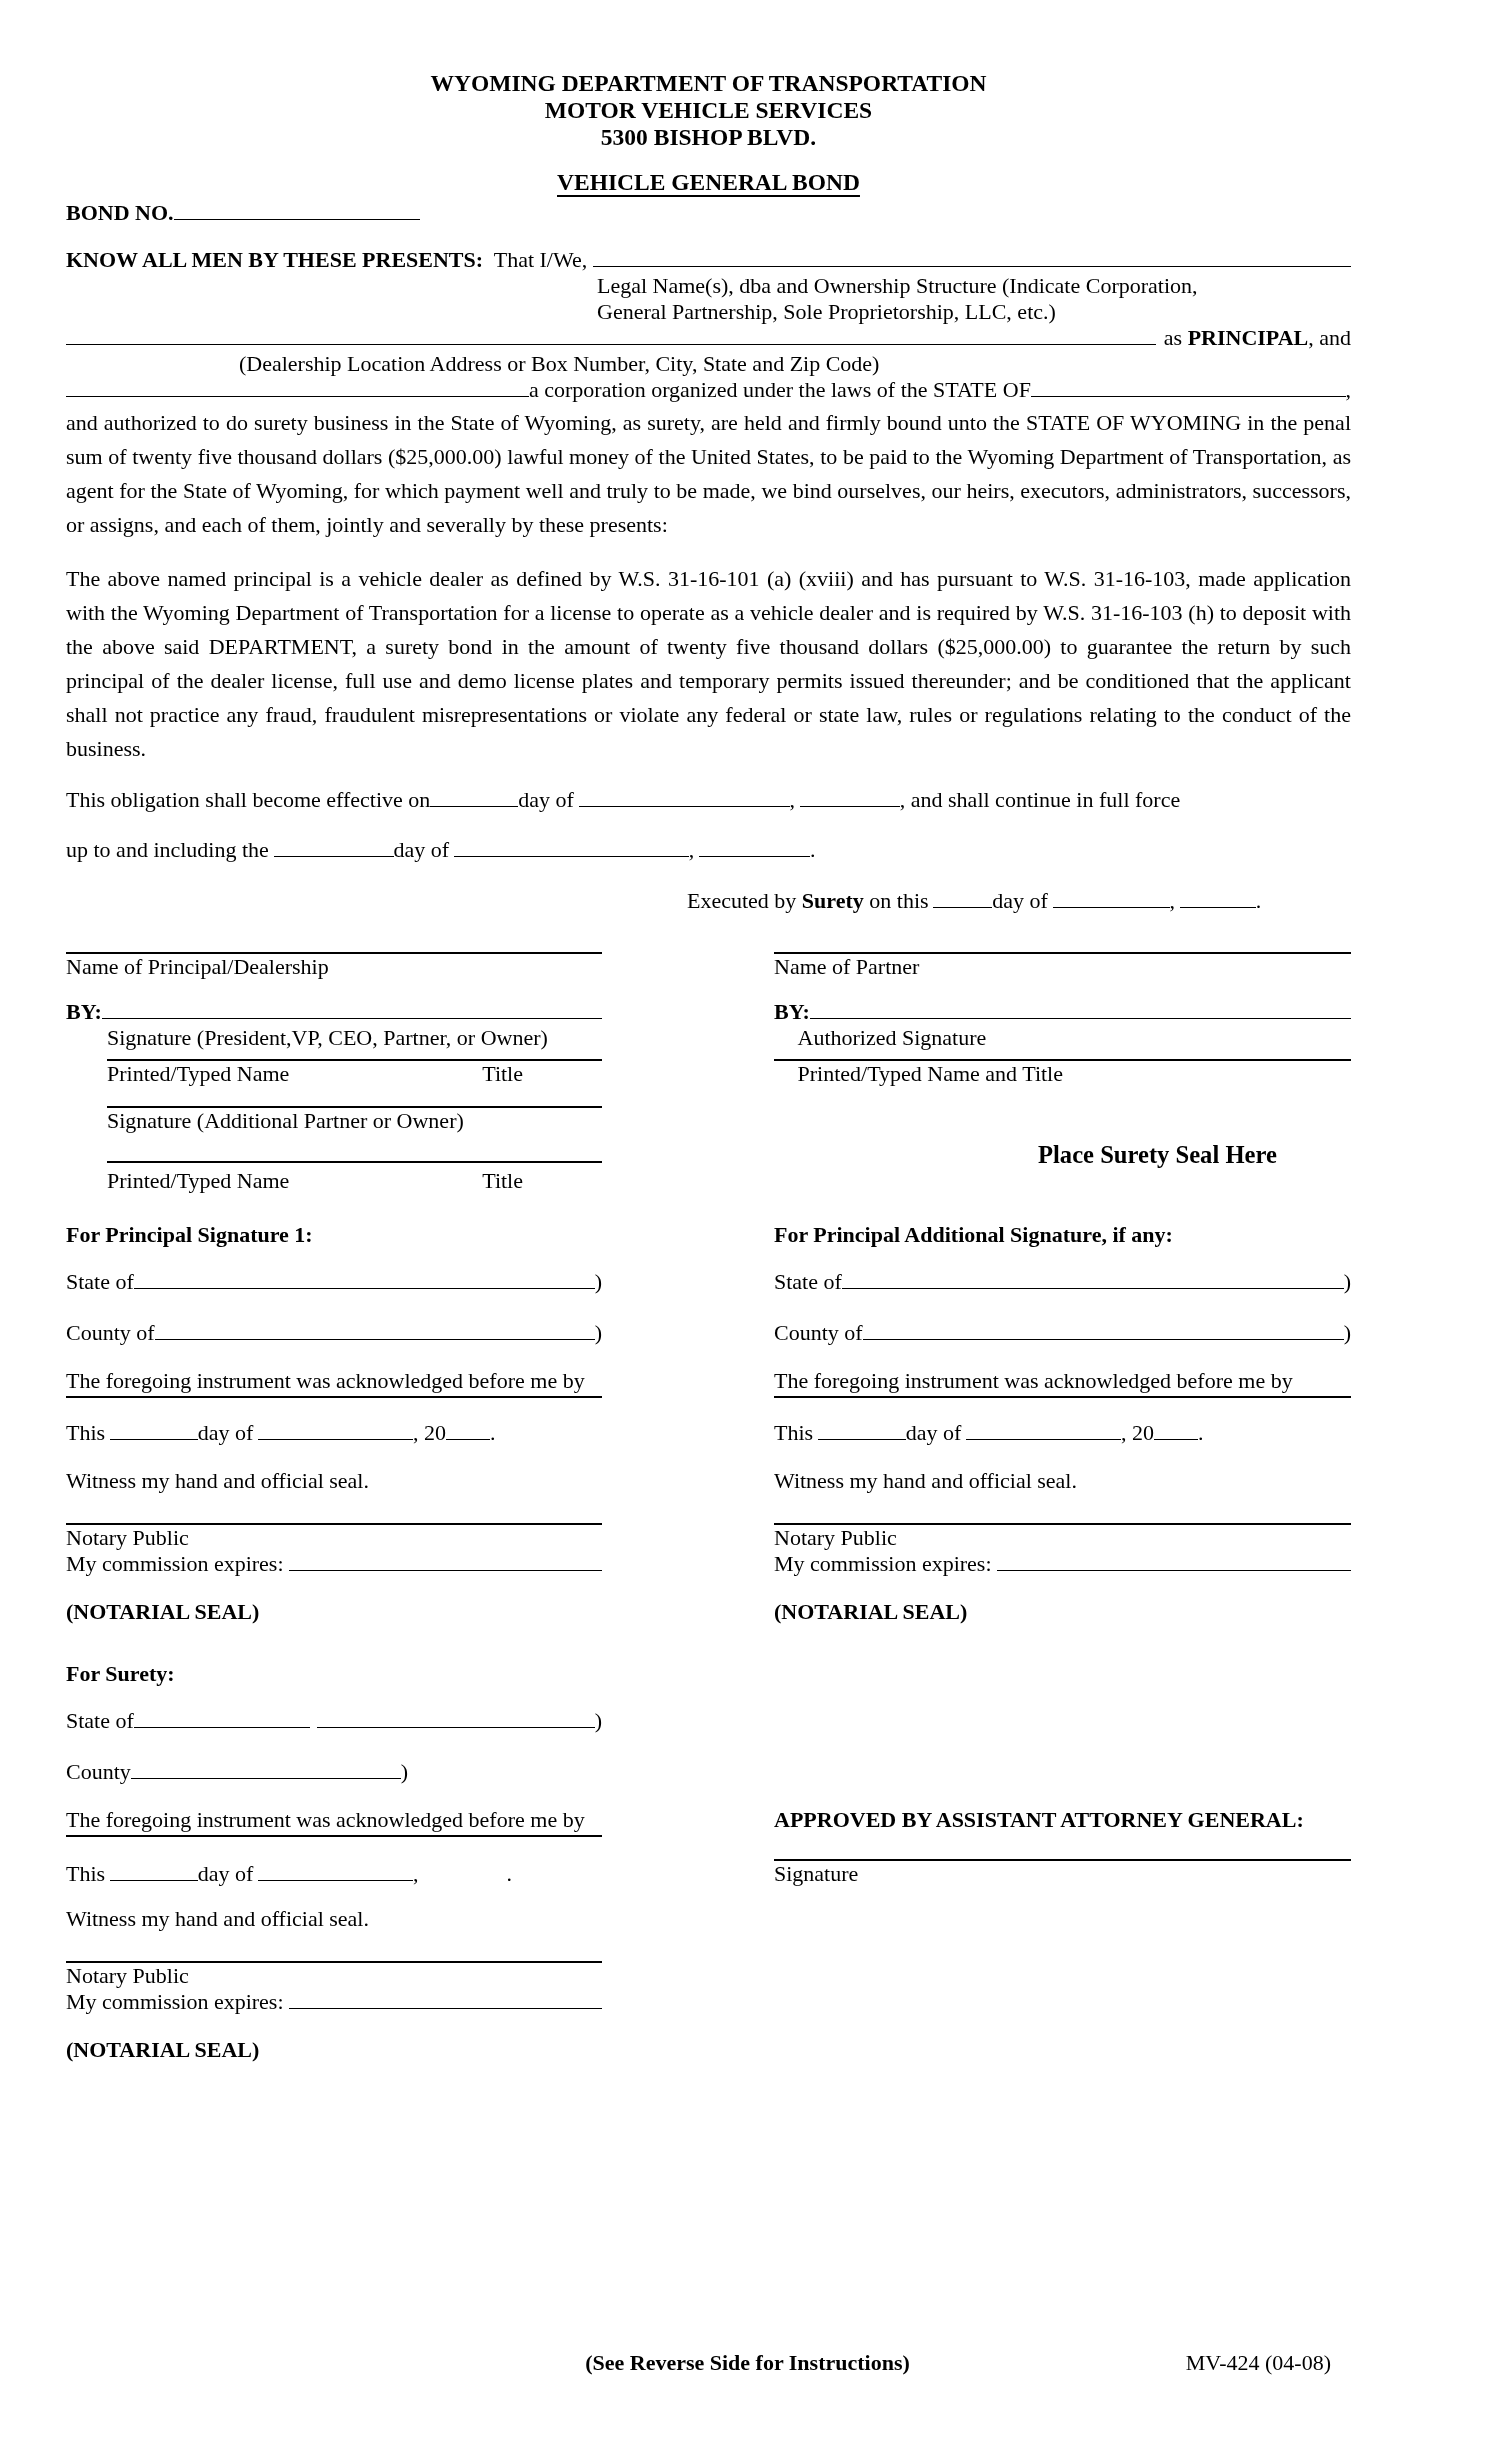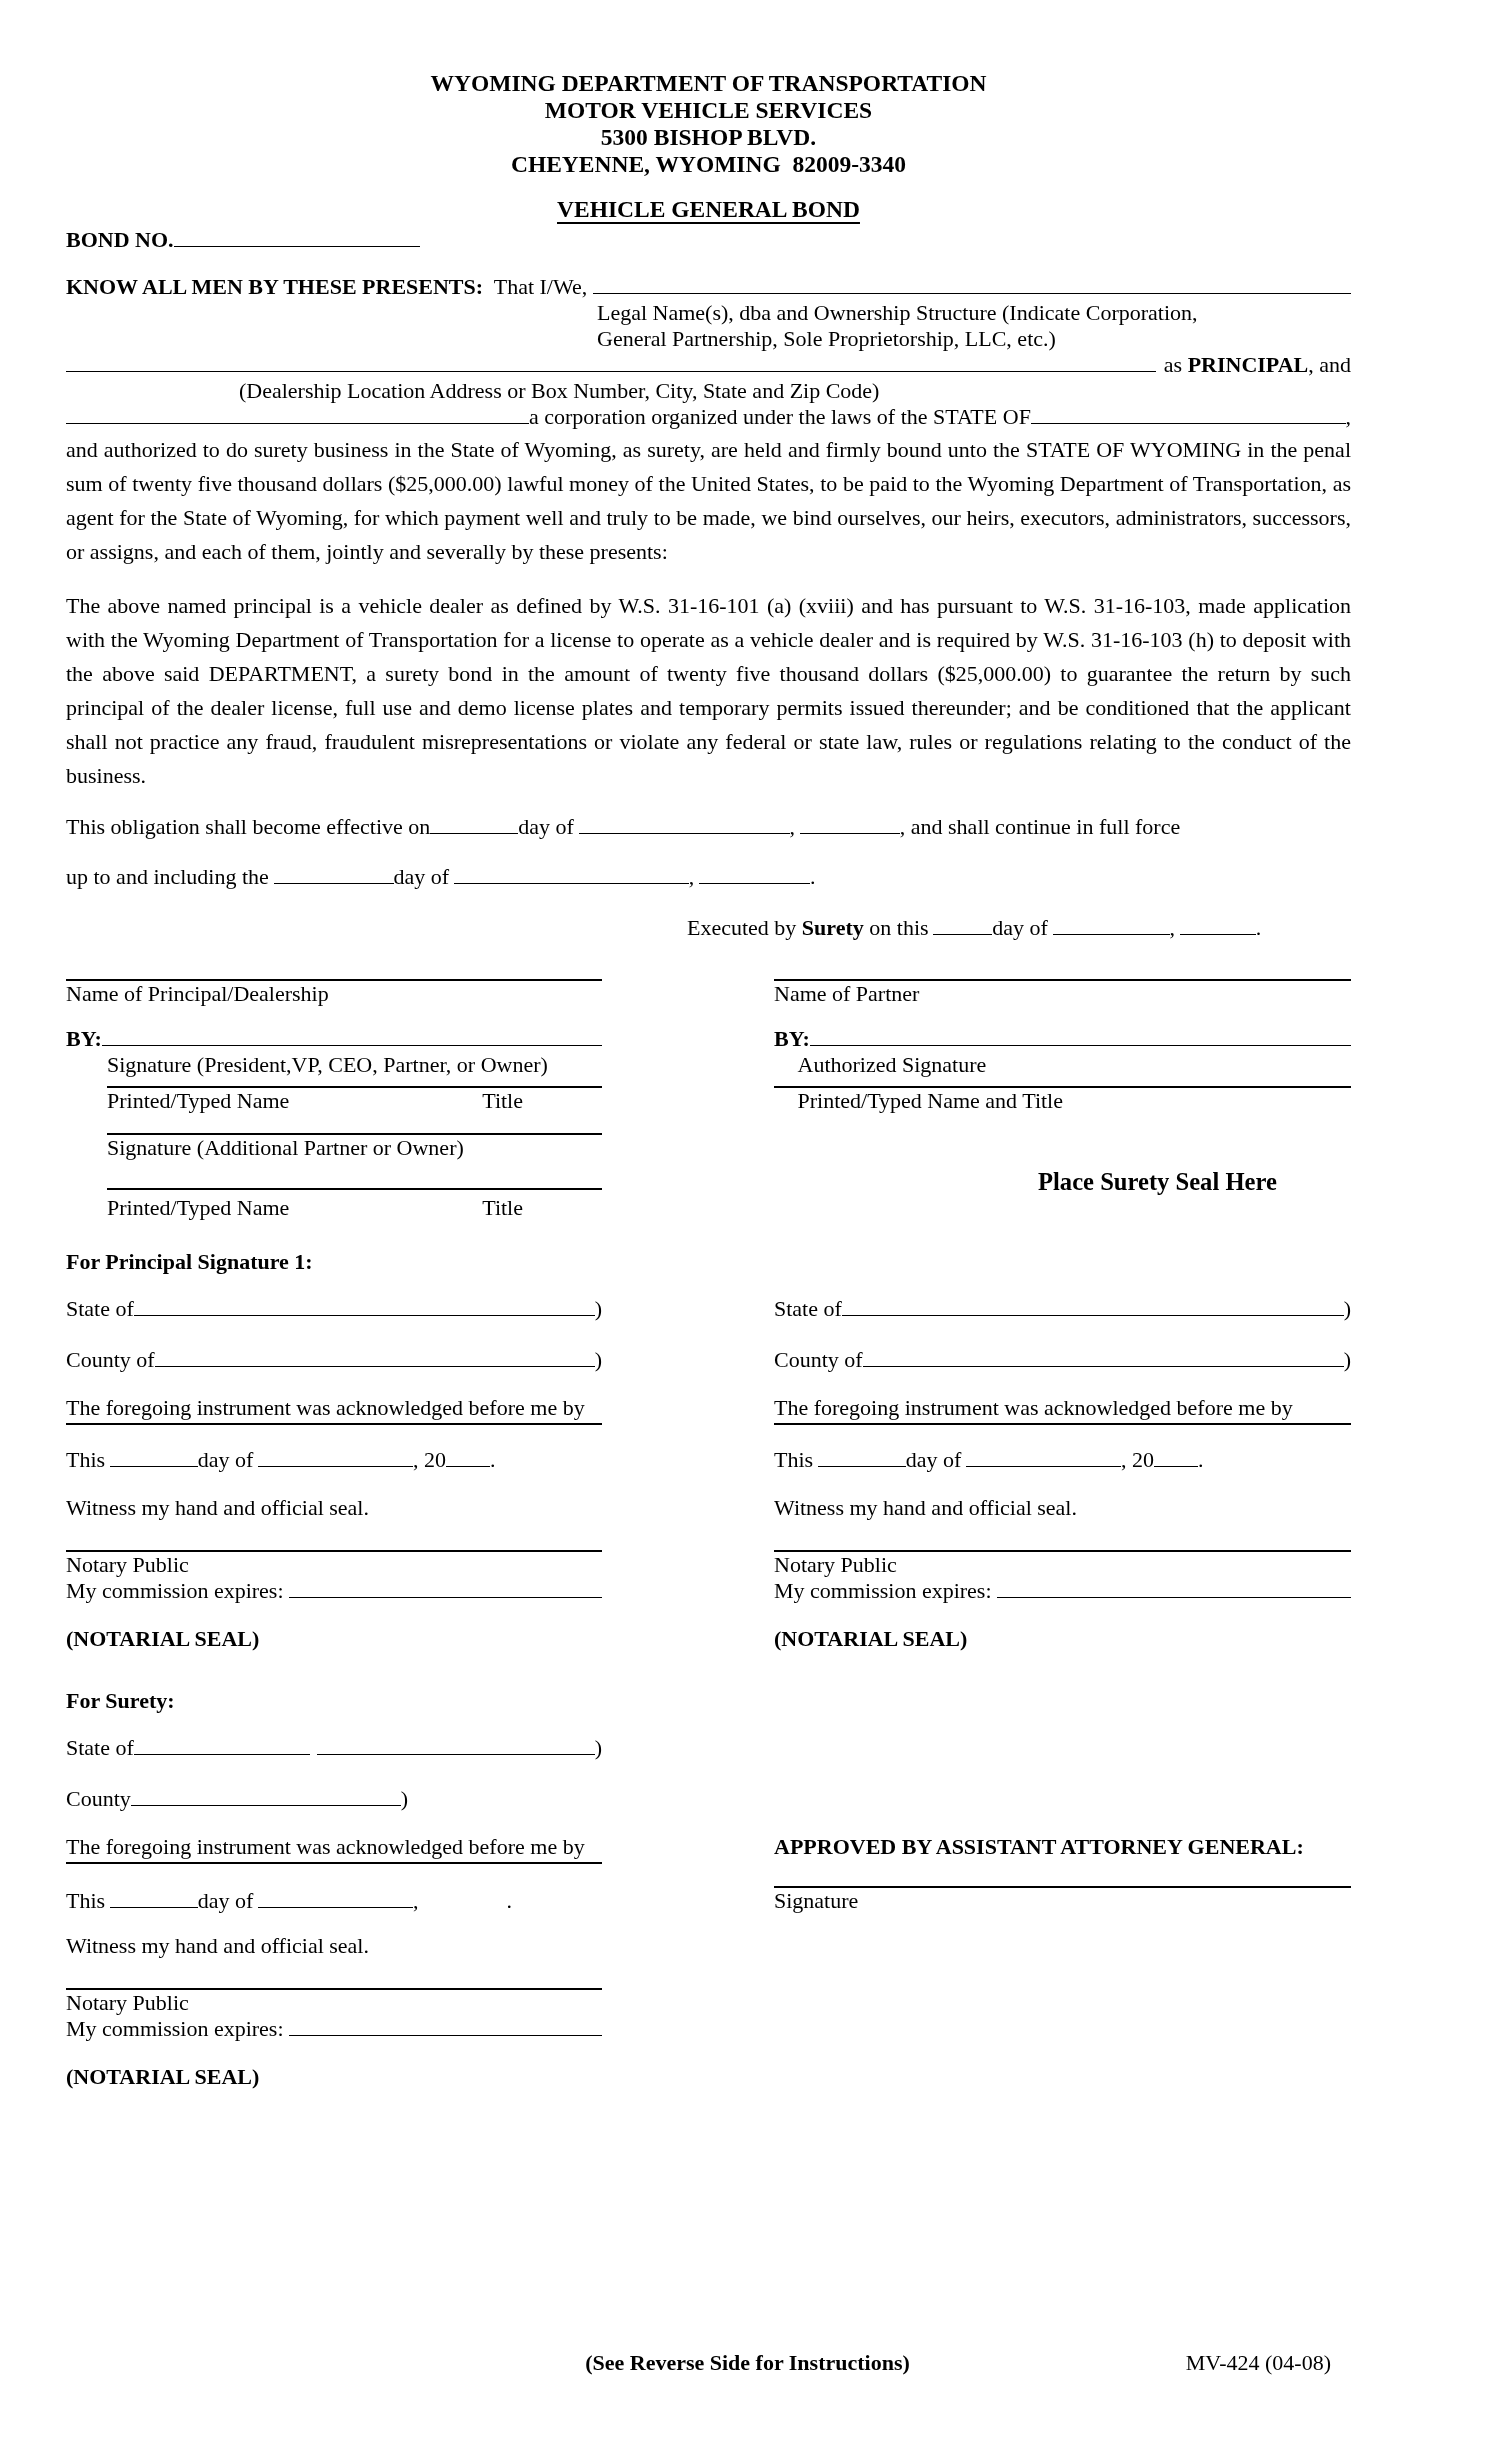--- a/index.html
+++ b/index.html
@@ -31,21 +31,20 @@
 </head>
 <body>
 
 <div class="page">
  <div class="content">
 
   <div class="hdr center b">
     <div>WYOMING DEPARTMENT OF TRANSPORTATION</div>
     <div>MOTOR VEHICLE SERVICES</div>
     <div>5300 BISHOP BLVD.</div>
-    <div class="pre">CHEYENNE, WYOMING  82009-3340</div>
   </div>
 
   <div class="form-title center b">
     <span>VEHICLE GENERAL BOND</span>
   </div>
 
   <div class="row" style="margin-top:5.9px;">
     <span class="b">BOND NO.</span>
         <span class="blank" style="width:246px;"></span>
   </div>
@@ -168,20 +167,21 @@
     <div class="cl row">
           <span class="ind">Printed/Typed Name</span>
           <span style="margin-left:auto;margin-right:79px;">Title</span>
         </div>
     <div class="cr"></div>
   </div>
 
 
   <div class="pair" style="margin-top:28px;">
     <div class="cl b">For Principal Signature 1:</div>
+    <div class="cr b">For Principal Additional Signature, if any:</div>
   </div>
   <div class="pair" style="margin-top:21px;">
     <div class="cl row">
           <span>State of</span>
           <span class="fill"></span>
           <span>)</span>
         </div>
     <div class="cr row">
           <span>State of</span>
           <span class="fill"></span>

